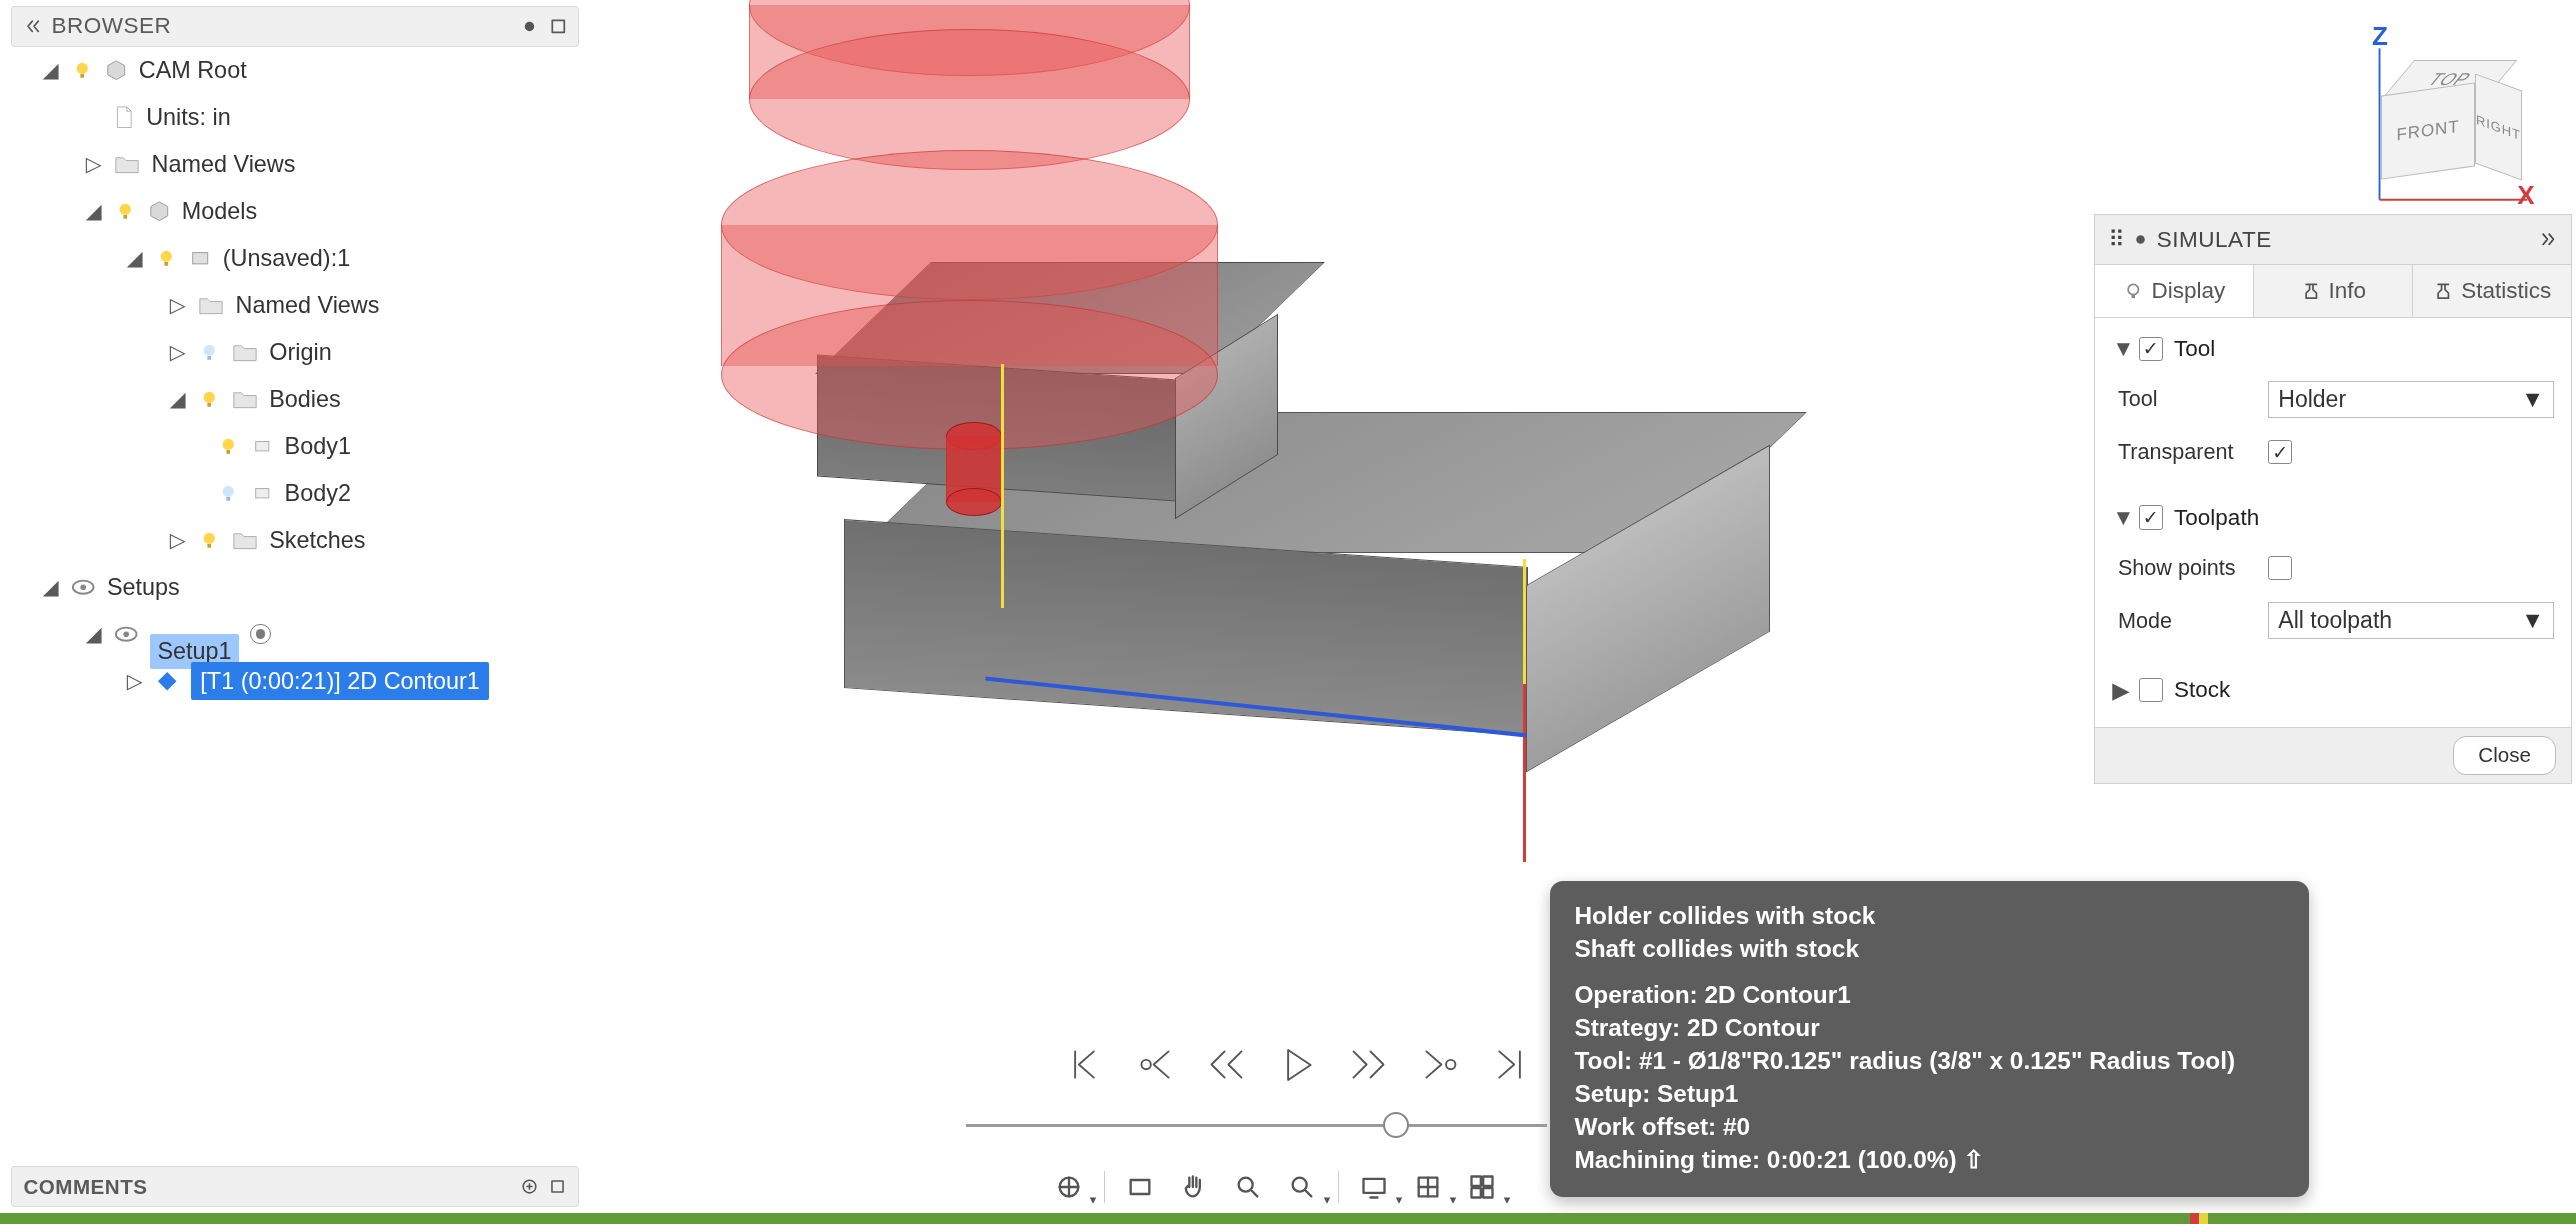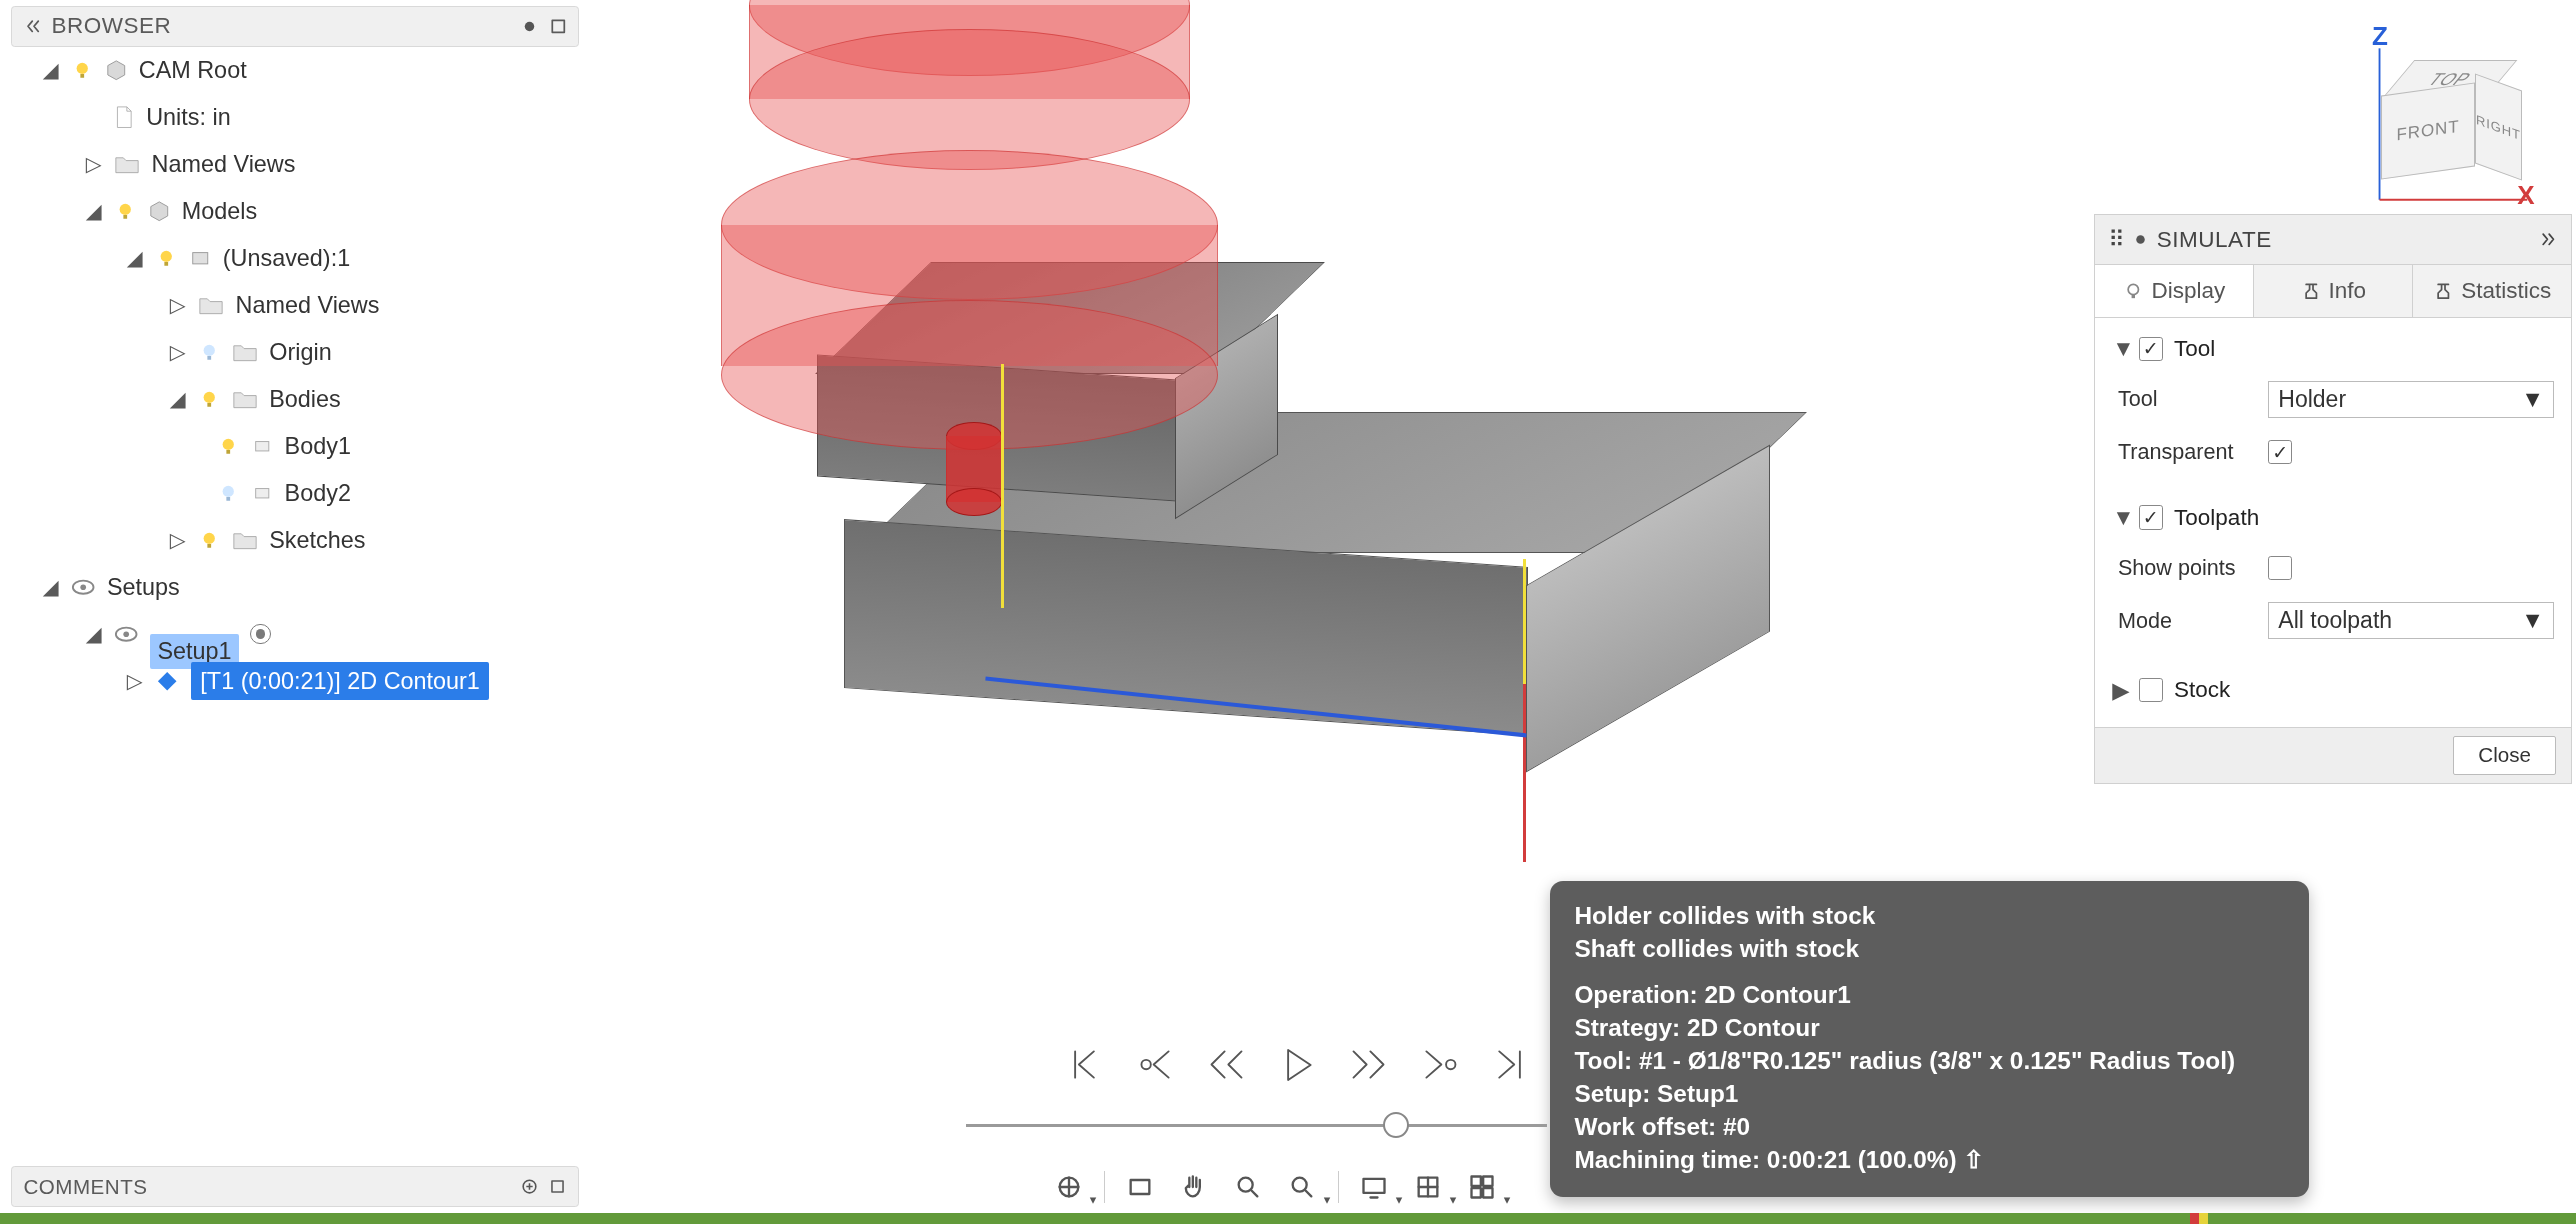--- a/index.html
+++ b/index.html
@@ -45,21 +45,21 @@
     width: 20.6px; height: 20.6px; border: 1.9px solid #7a7a7a; border-radius: 50%;
     display: inline-flex; align-items: center; justify-content: center;
   }
   .radio::after { content:""; width:9.4px; height:9.4px; border-radius:50%; background:#7a7a7a; }
 
   
   .comments-bar {
     position: absolute; left: 11.2px; top: 1166px; width: 568px; height: 41px;
     background: #f0f0f0; border: 0.9px solid #d9d9d9; border-radius: 3.7px;
     display: flex; align-items: center; gap: 9.4px; padding: 0 11.2px;
-    font-size: 20.6px; color: #5a5a5a; font-weight: 400;
+    font-size: 20.6px; color: #5a5a5a; font-weight: 700;
   }
   .comments-bar .title { flex: 1; letter-spacing: 0.5px; }
 
   
   .progress-strip {
     position: absolute; left: 0; bottom: 0; width: 100%; height: 11.2px; background: #629a3a;
   }
   .progress-strip .mark-red { position:absolute; top:0; bottom:0; width:9.4px; background:#d23c3c; left: 85.0%; }
   .progress-strip .mark-yellow { position:absolute; top:0; bottom:0; width:9.4px; background:#e5d33a; left: calc(85.0% + 9.4px); }
 
@@ -88,21 +88,21 @@
   .field-row .lbl { width: 150px; }
   .select {
     flex:1; height:37px; border:0.9px solid #bbb; background:#fff; display:flex; align-items:center; padding:0 9.4px;
     font-size:23px; color:#333; justify-content:space-between;
   }
   .checkbox {
     width:24.4px; height:24.4px; border:0.9px solid #888; border-radius:2.8px; background:#fff;
     display:inline-flex; align-items:center; justify-content:center; font-size:19px; color:#333;
   }
   .sim-footer { height:56px; border:0.9px solid #d0d0d0; border-top:none; background:#eee; display:flex; align-items:center; justify-content:flex-end; padding:0 15px; }
-  .btn-close { height:39px; padding:0 24.4px; border:0.9px solid #bbb; background:#fff; font-size:20.6px; color:#333; border-radius:2px; cursor:pointer; display:flex; align-items:center; }
+  .btn-close { height:39px; padding:0 24.4px; border:0.9px solid #bbb; background:#fff; font-size:20.6px; color:#333; border-radius:13px; cursor:pointer; display:flex; align-items:center; }
 
   
   .viewcube {
     position:absolute; right: 45px; top: 24.4px; width: 187px; height: 187px;
   }
   .axis { position:absolute; font-weight:700; font-size:26px; }
   .axis.z { color:#2860d8; left:28px; top:-3.7px; }
   .axis.x { color:#d23c3c; right:-3.7px; bottom:0; }
   .cube3d {
     position:absolute; left:37px; top:37px; width:131px; height:122px;

